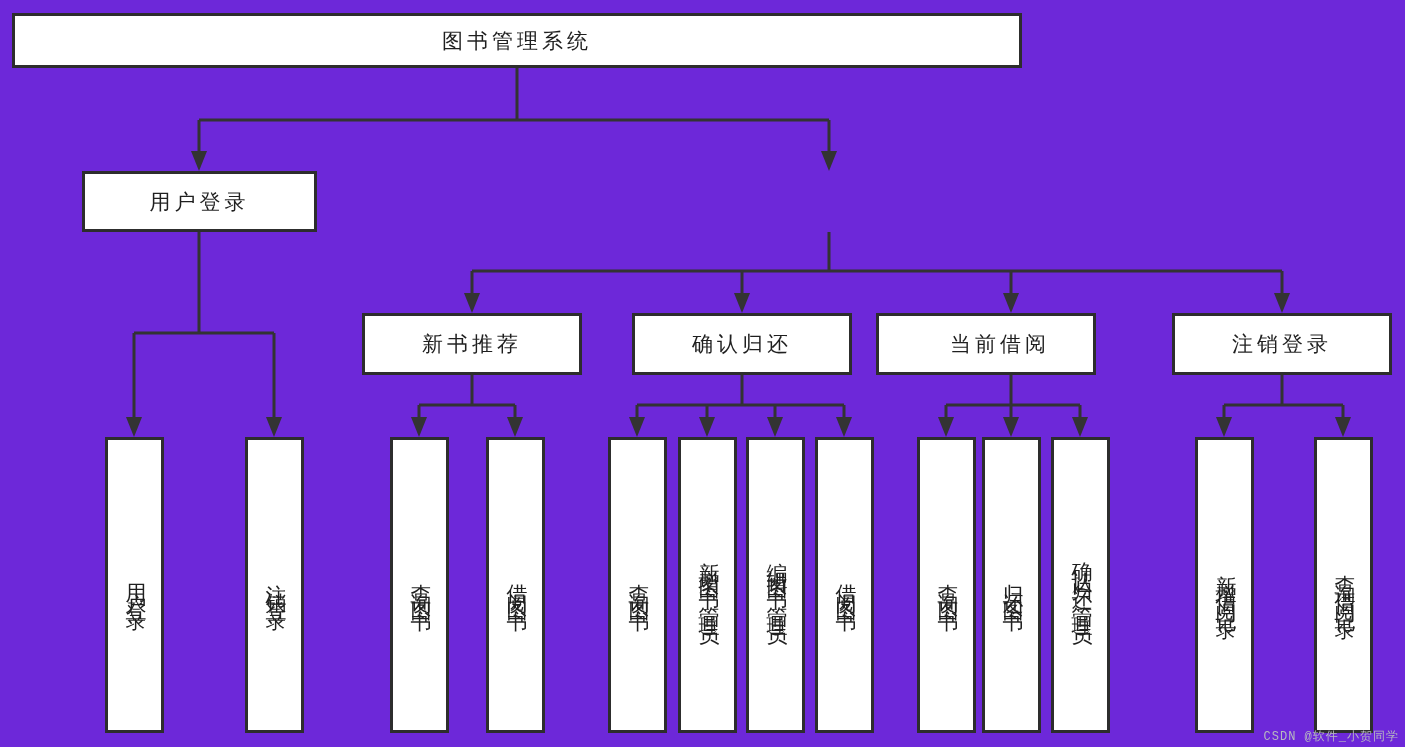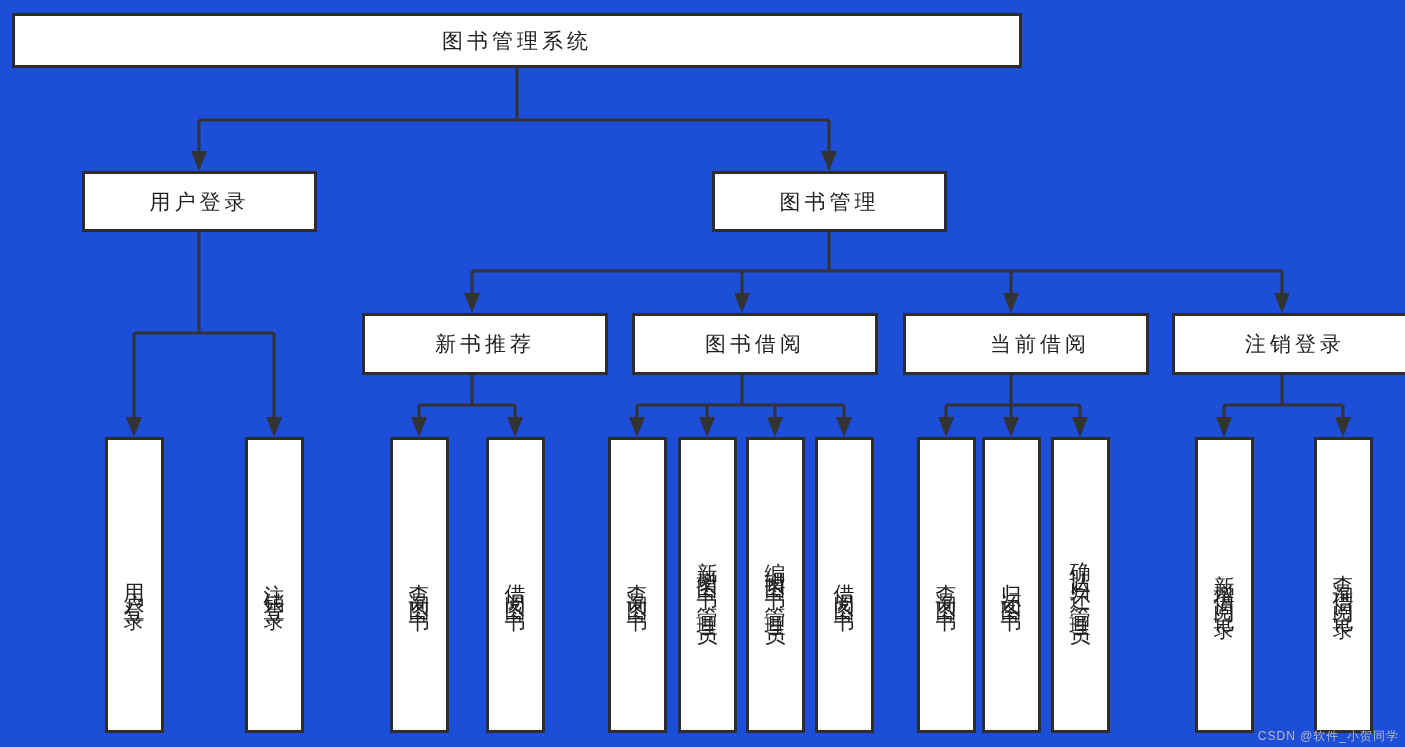--- a/index.html
+++ b/index.html
@@ -1,21 +1,21 @@
 <!DOCTYPE html>
 <html><head>
 <meta charset="utf-8">
 <style>
   html, body { margin: 0; padding: 0; background: #ffffff; }
   .canvas {
     position: relative;
     width: 1405px;
     height: 747px;
-    background: #1d4ed8;
-    font-family: Liberation Sans, sans-serif;
+    background: #6d28d9;
+    font-family: Liberation Mono, monospace;
     overflow: hidden;
   }
   .wires {
     position: absolute;
     left: 0; top: 0;
     width: 1405px; height: 747px;
     z-index: 0;
   }
   .node {
     position: absolute;
@@ -26,21 +26,21 @@
     align-items: center;
     justify-content: center;
     color: #1f1f1f;
     font-size: 21px;
     letter-spacing: 4px;
     z-index: 1;
     text-align: center;
   }
   .root-node  { left: 12px;  top: 13px;  width: 1010px; height: 55px; }
   .l2-node    { top: 171px; width: 235px; height: 61px; }
-  .l3-node    { top: 313px; width: 246px; height: 62px; }
+  .l3-node    { top: 313px; width: 220px; height: 62px; }
   .vbox {
     position: absolute;
     box-sizing: border-box;
     top: 437px;
     width: 59px;
     height: 296px;
     background: #ffffff;
     border: 3px solid #2d2d2d;
     display: flex;
     align-items: center;
@@ -140,31 +140,28 @@
     </g>
   </svg>
 
   <div class="node root-node">
     <span>图书管理系统</span>
   </div>
 
   <div class="node l2-node" style="left:82px;">
     <span>用户登录</span>
   </div>
-  <div class="node l2-node" style="left:712px;">
-    <span>图书管理</span>
-  </div>
 
   <div class="node l3-node" style="left:362px;">
     <span>新书推荐</span>
   </div>
   <div class="node l3-node" style="left:632px;">
-    <span>图书借阅</span>
-  </div>
-  <div class="node l3-node" style="left:903px;padding-left:28px;">
+    <span>确认归还</span>
+  </div>
+  <div class="node l3-node" style="left:876px;padding-left:28px;">
     <span>当前借阅</span>
   </div>
   <div class="node l3-node" style="left:1172px;">
     <span>注销登录</span>
   </div>
 
   <div class="vbox" style="left:105px;">
     <span class="vtext">用户登录</span>
   </div>
   <div class="vbox" style="left:245px;">

